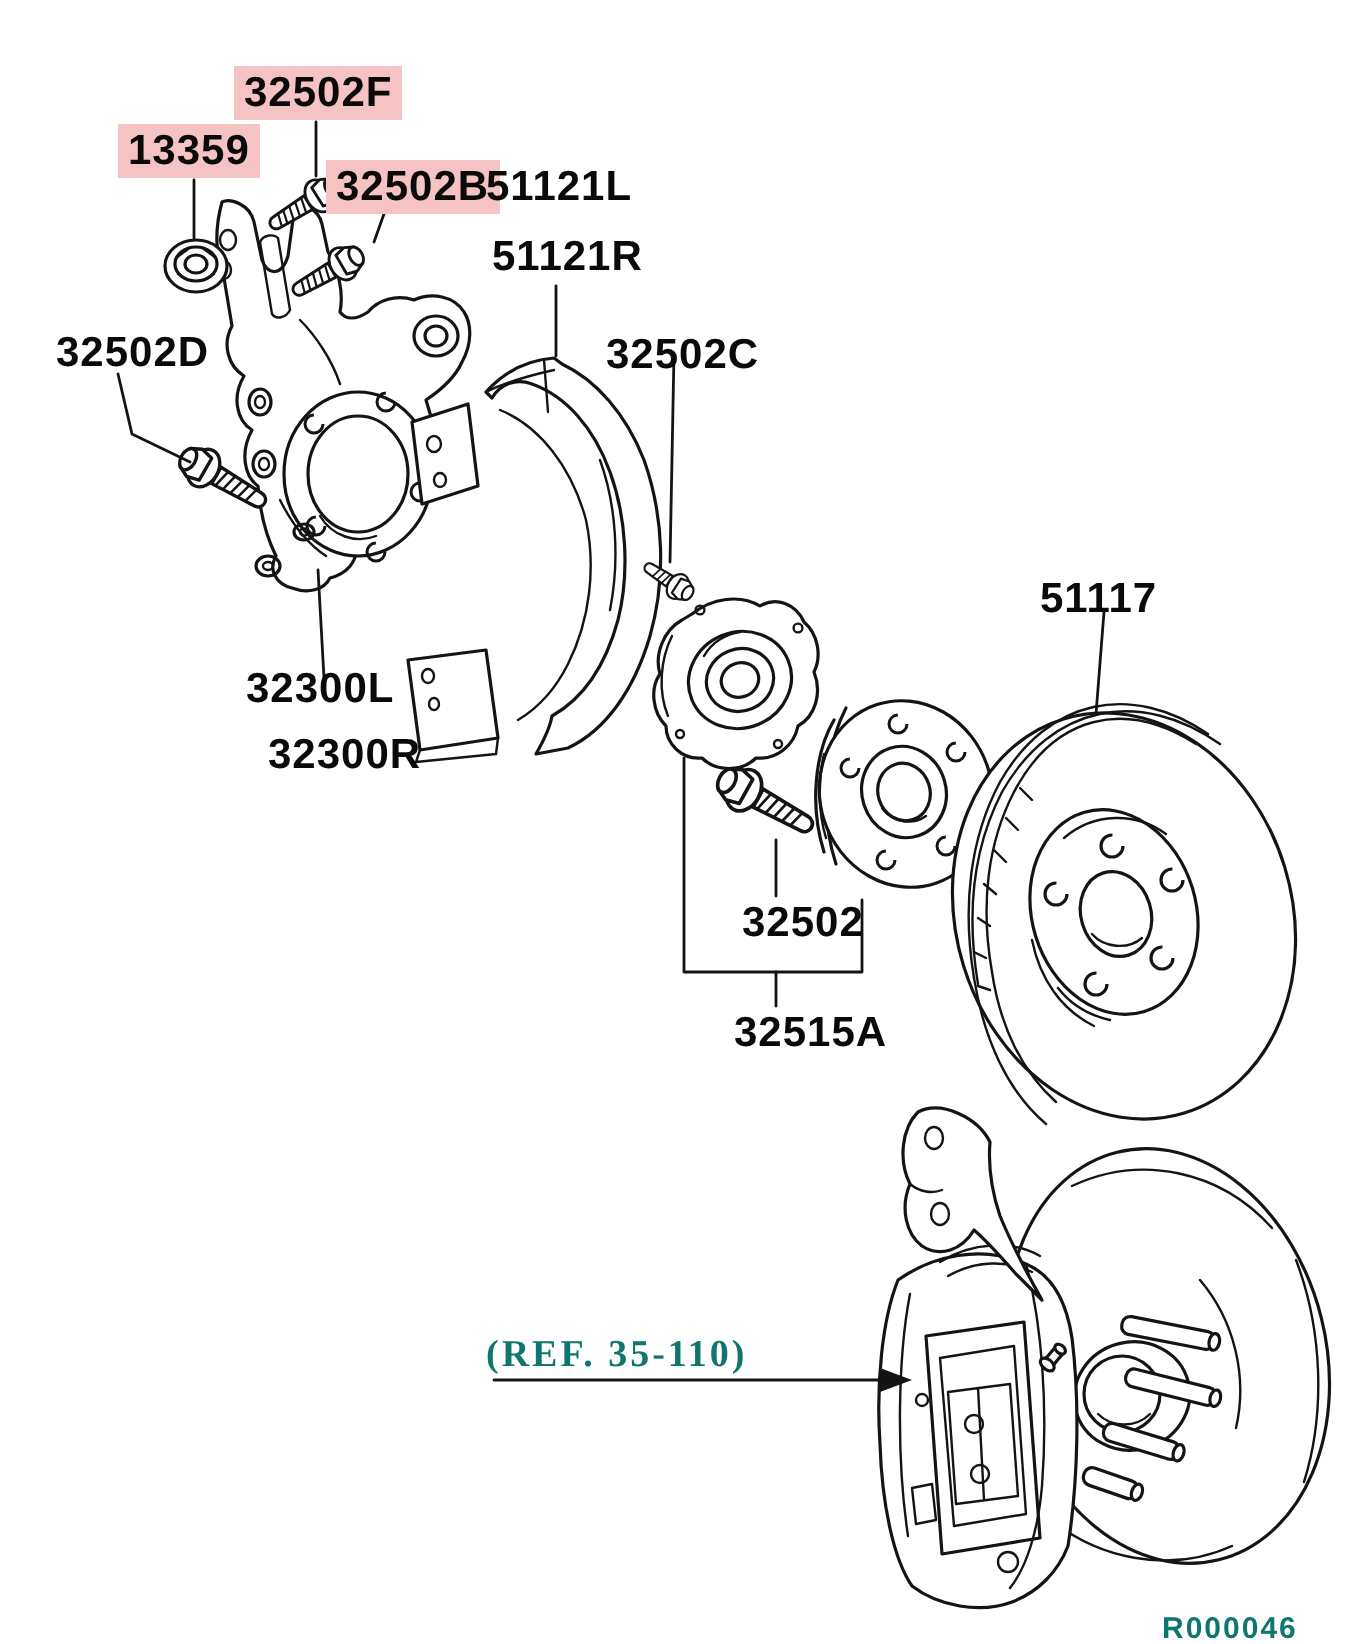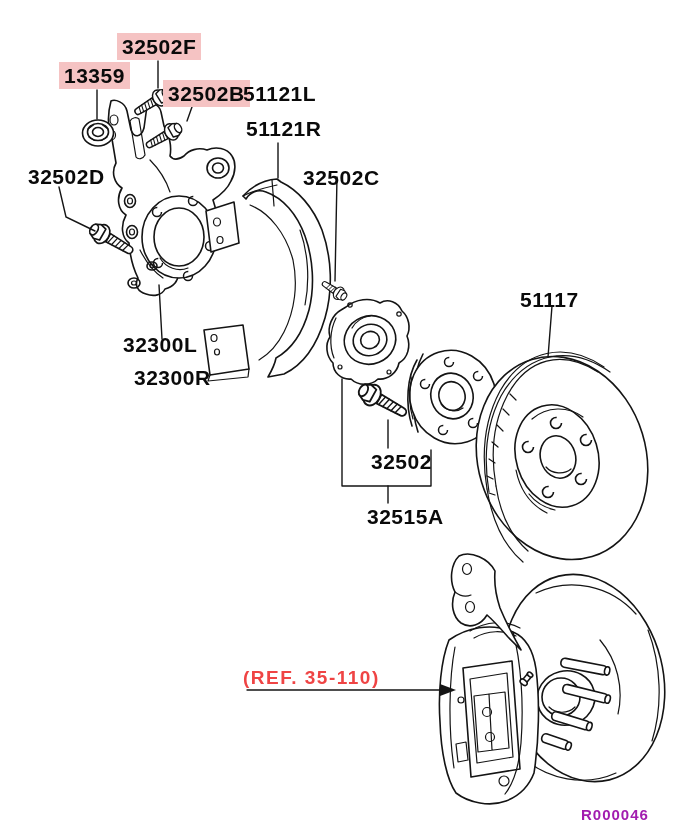--- a/index.html
+++ b/index.html
@@ -15,25 +15,25 @@
   .thin{stroke-width:1.2;}
   .ld{fill:none;stroke:#141414;stroke-width:1.4;stroke-linecap:round;}
   .ch{fill:none;stroke:#141414;stroke-width:1.5;stroke-dasharray:21 8;}
   .chb{fill:none;stroke:#141414;stroke-width:1.6;stroke-dasharray:26 9;}
   .lbl{
     position:absolute;white-space:nowrap;color:#0a0a0a;
     font-weight:bold;font-size:21px;line-height:23px;letter-spacing:.5px;
   }
   .hl{background:#F5C3C3;padding:2px 5px;}
   .ref{
-    position:absolute;white-space:nowrap;color:#ef4444;
-    font-weight:bold;font-size:19px;line-height:21px;letter-spacing:1.5px;
+    position:absolute;white-space:nowrap;color:#0f766e;
+    font-weight:bold;font-size:19px;line-height:21px;letter-spacing:1.5px;font-family:Liberation Serif, serif;
   }
   .code{
-    position:absolute;white-space:nowrap;color:#a21caf;
+    position:absolute;white-space:nowrap;color:#0f766e;
     font-weight:bold;font-size:15px;letter-spacing:1px;
   }
 </style>
 </head>
 <body>
 
 <div id="stage">
 
 <svg width="675" height="822" viewBox="0 0 675 822">
 

